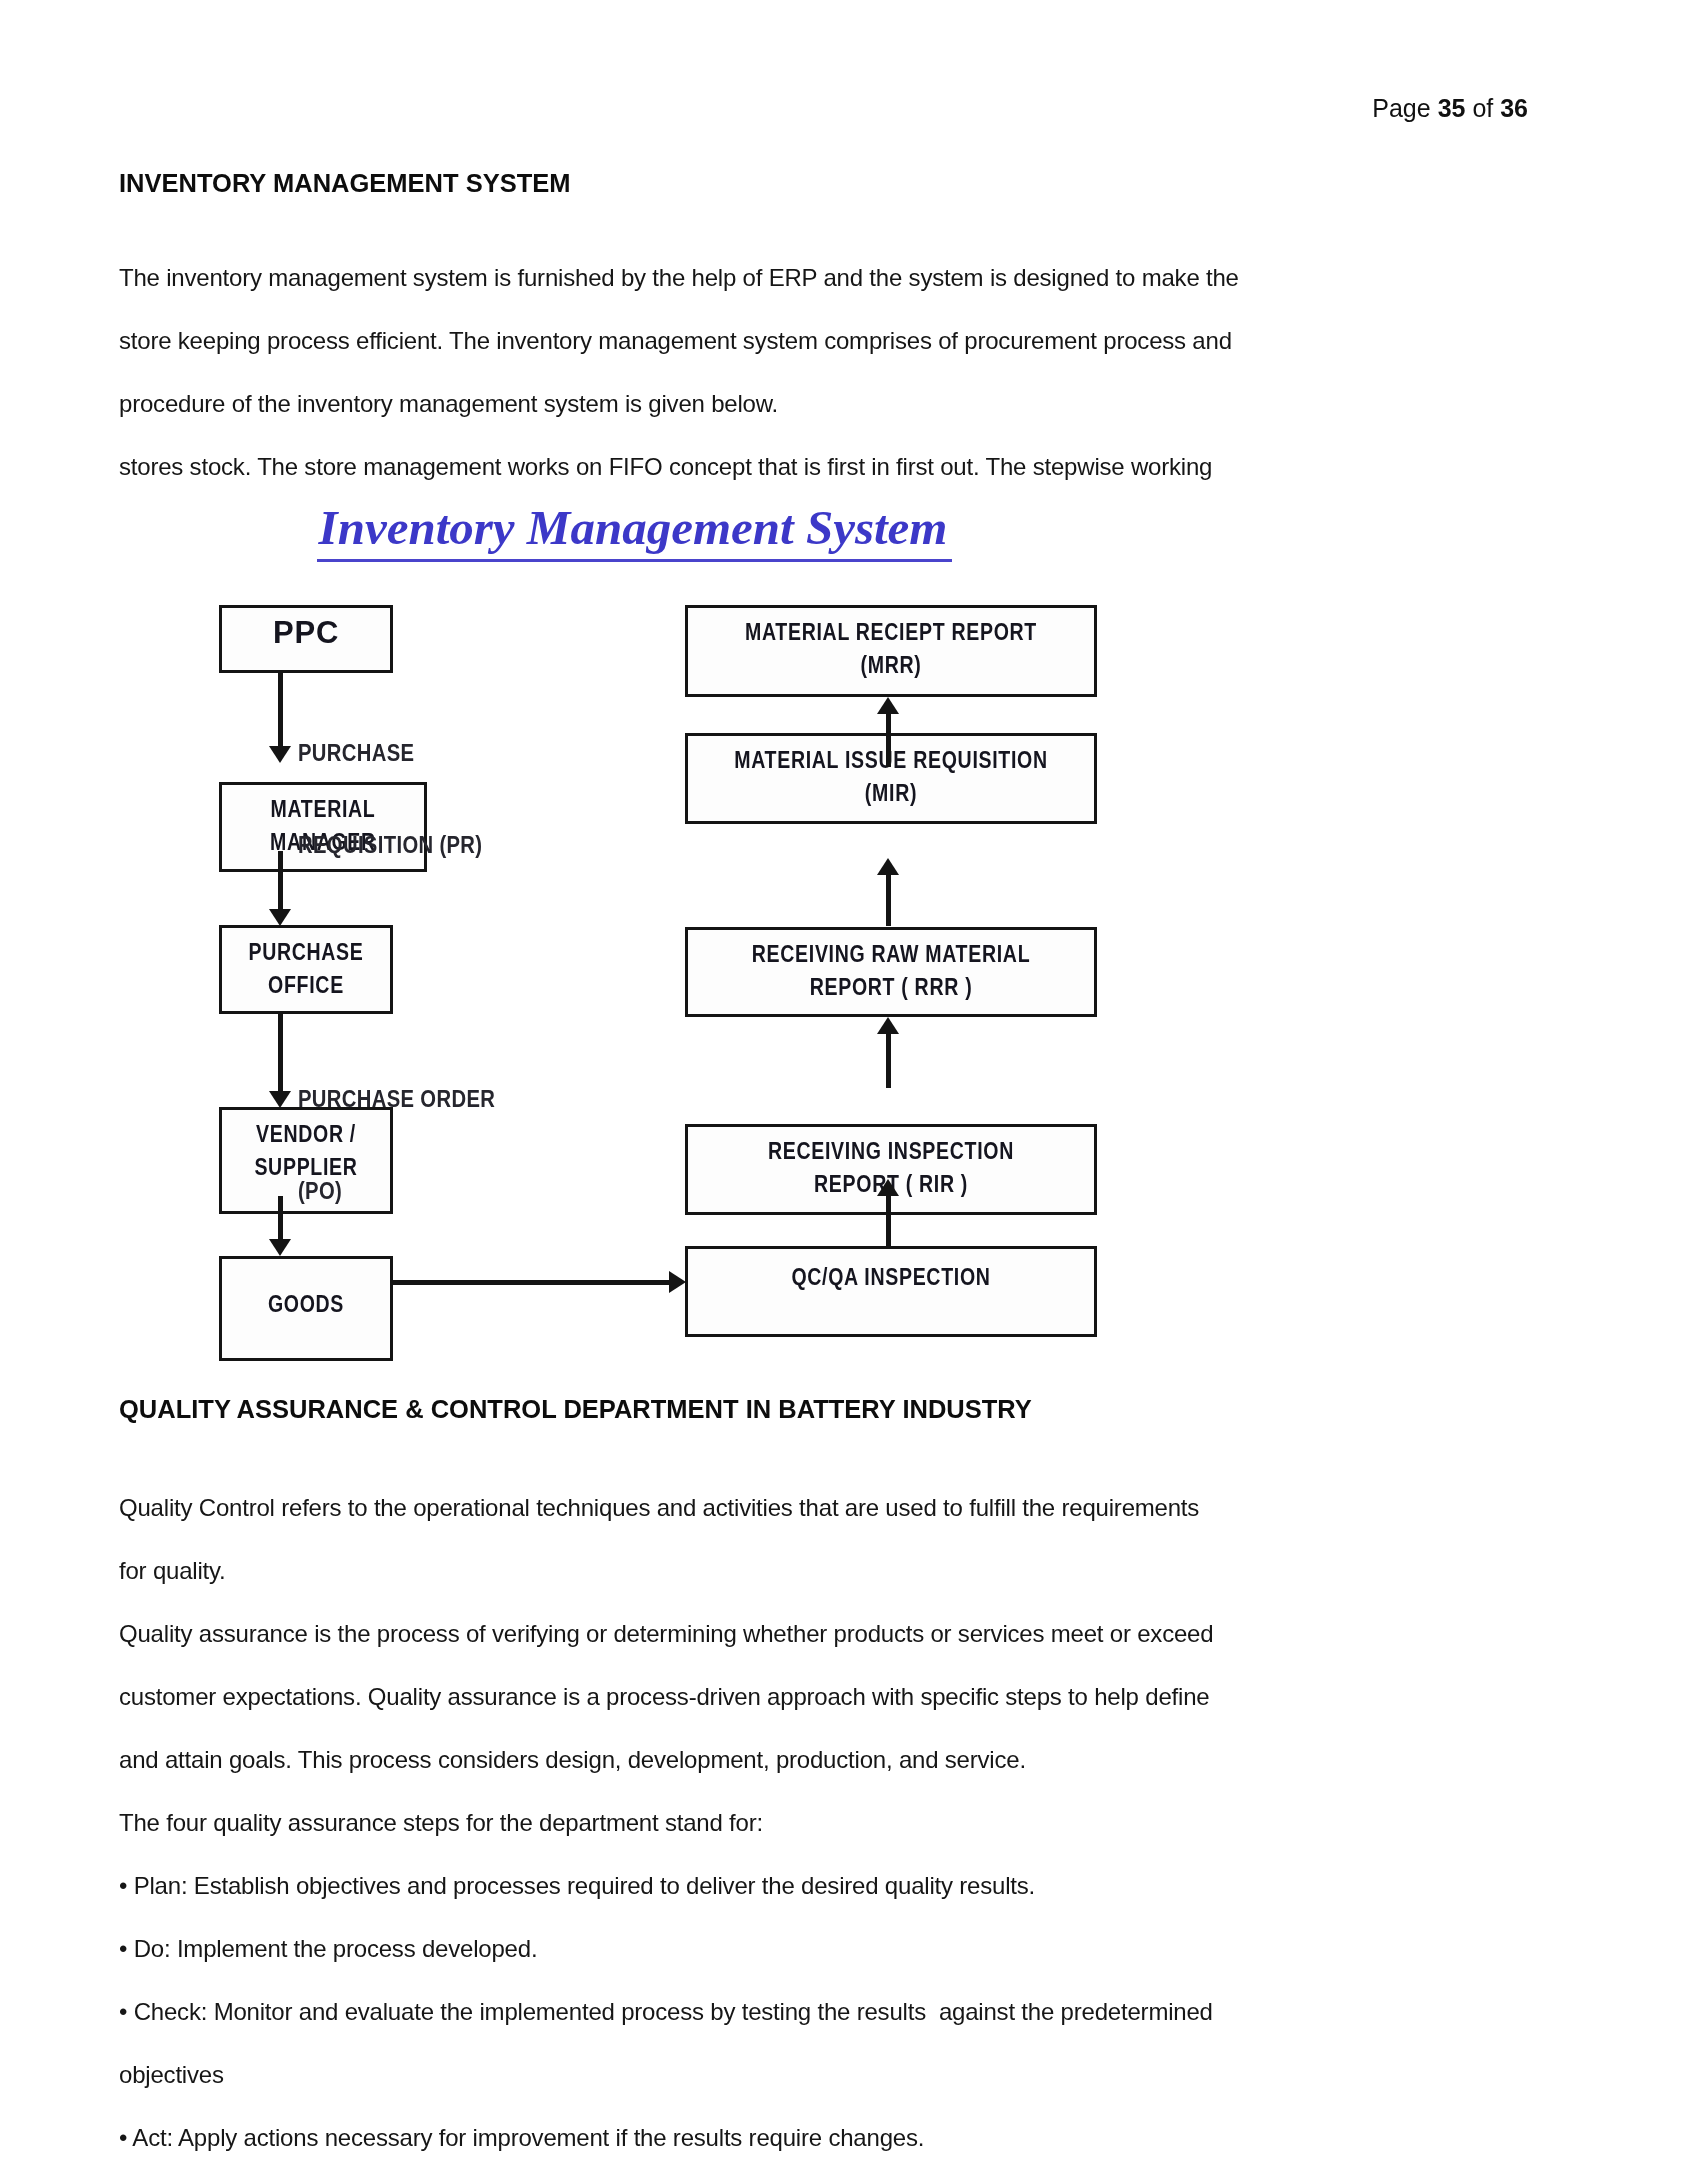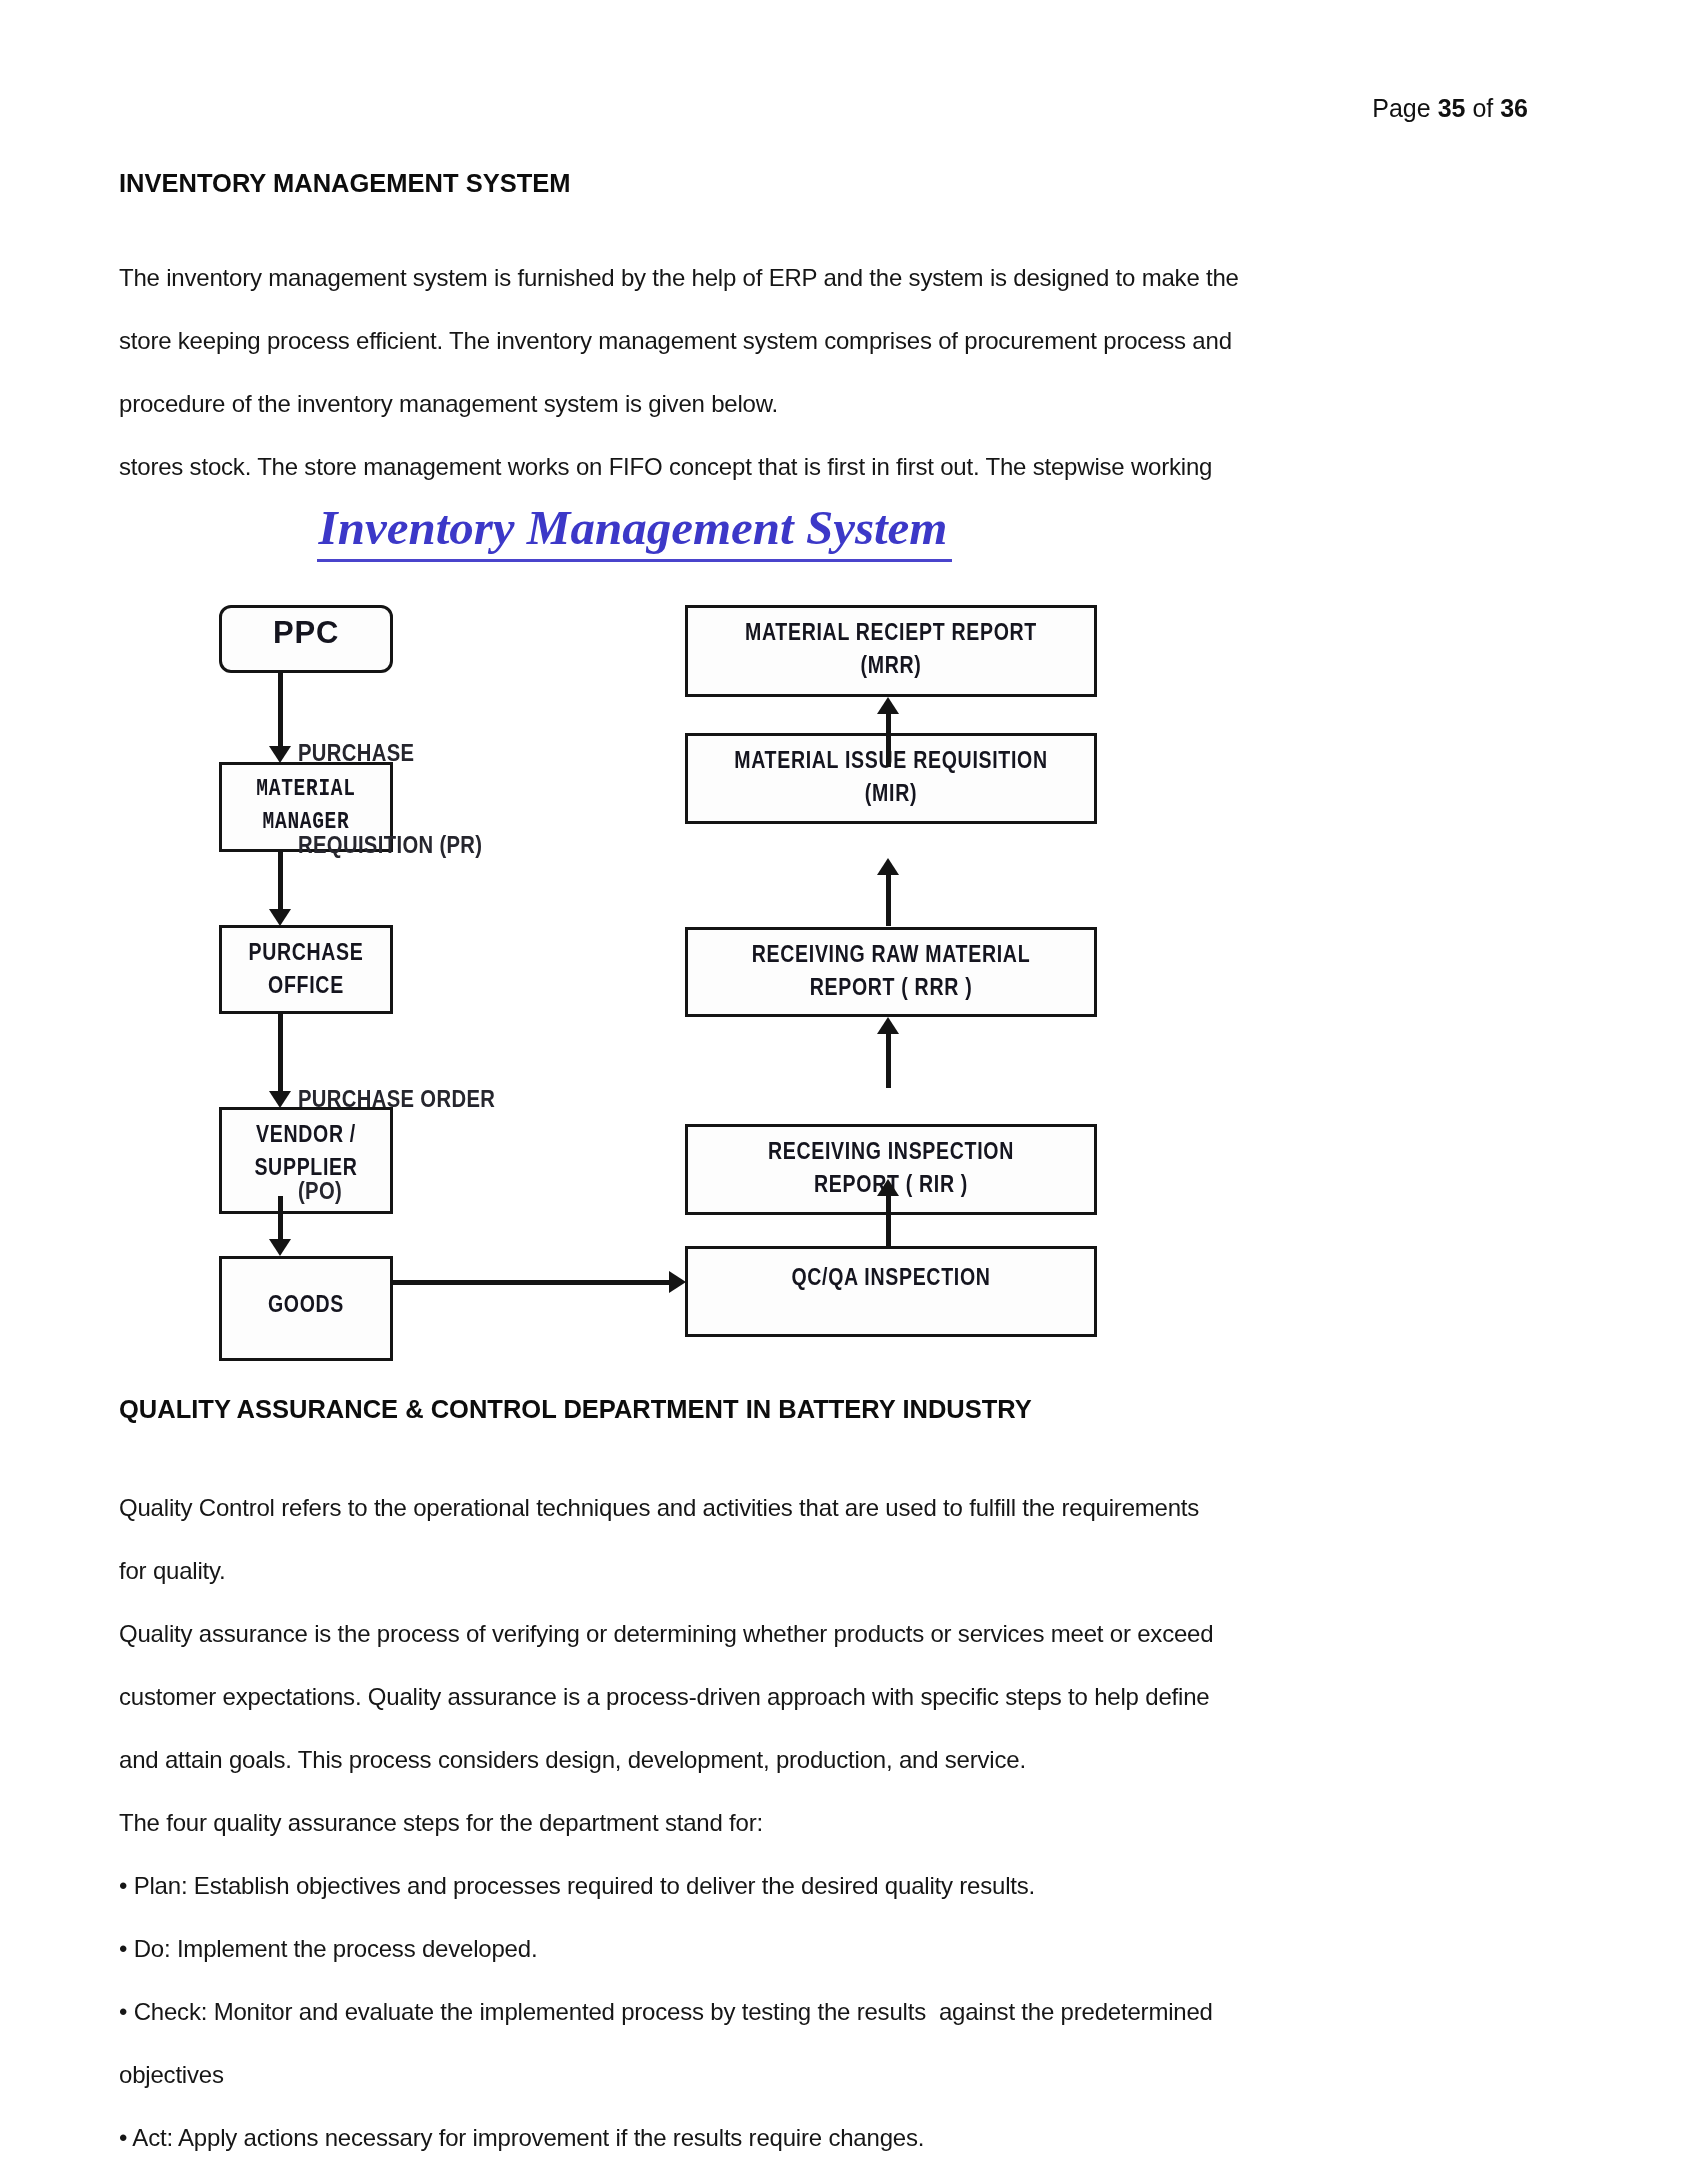--- a/index.html
+++ b/index.html
@@ -130,25 +130,25 @@
     <div class="tl">The inventory management system is furnished by the help of ERP and the system is designed to make the</div>
     <div class="tl">store keeping process efficient. The inventory management system comprises of procurement process and</div>
     <div class="tl">procedure of the inventory management system is given below.</div>
     <div class="tl">stores stock. The store management works on FIFO concept that is first in first out. The stepwise working</div>
   </div>
 
   <div>
 
     <div class="dg-title">Inventory Management System</div>
 
-    <div class="box pad" style="left:219px; top:605px; width:174px; height:68px; padding-top:5px;border-radius:12px;">
+    <div class="box pad" style="left:219px; top:605px; width:174px; height:68px; padding-top:5px;">
       <span class="bl big">PPC</span>
     </div>
 
-    <div class="box pad" style="left:219px; top:762px; width:174px; height:90px;font-family:Liberation Mono, monospace;">
+    <div class="box pad" style="left:219px; top:782px; width:208px; height:90px;">
       <span class="bl">MATERIAL</span>
       <span class="bl">MANAGER</span>
     </div>
 
     <div class="box pad" style="left:219px; top:925px; width:174px; height:89px;">
       <span class="bl">PURCHASE</span>
       <span class="bl">OFFICE</span>
     </div>
 
     <div class="box pad" style="left:219px; top:1107px; width:174px; height:107px;">

